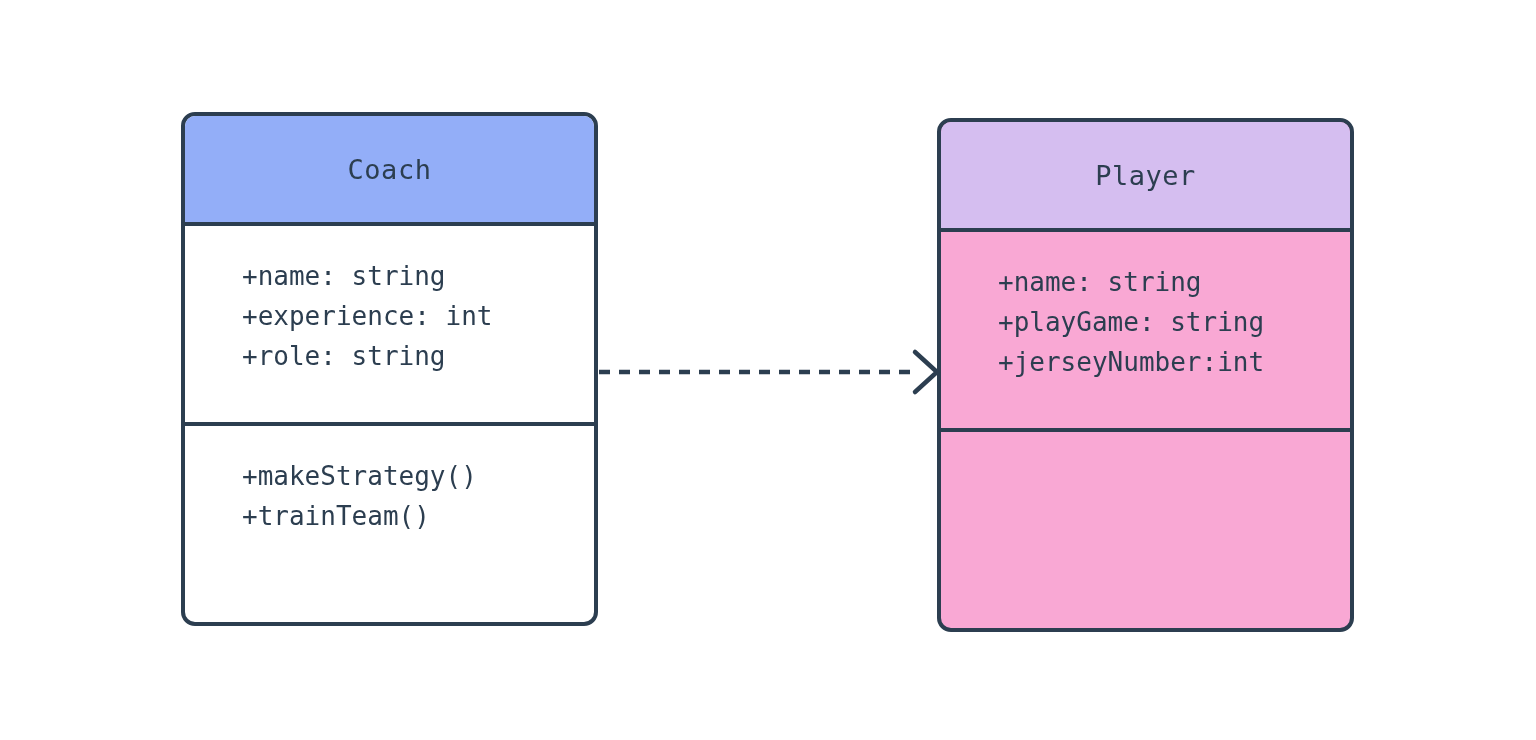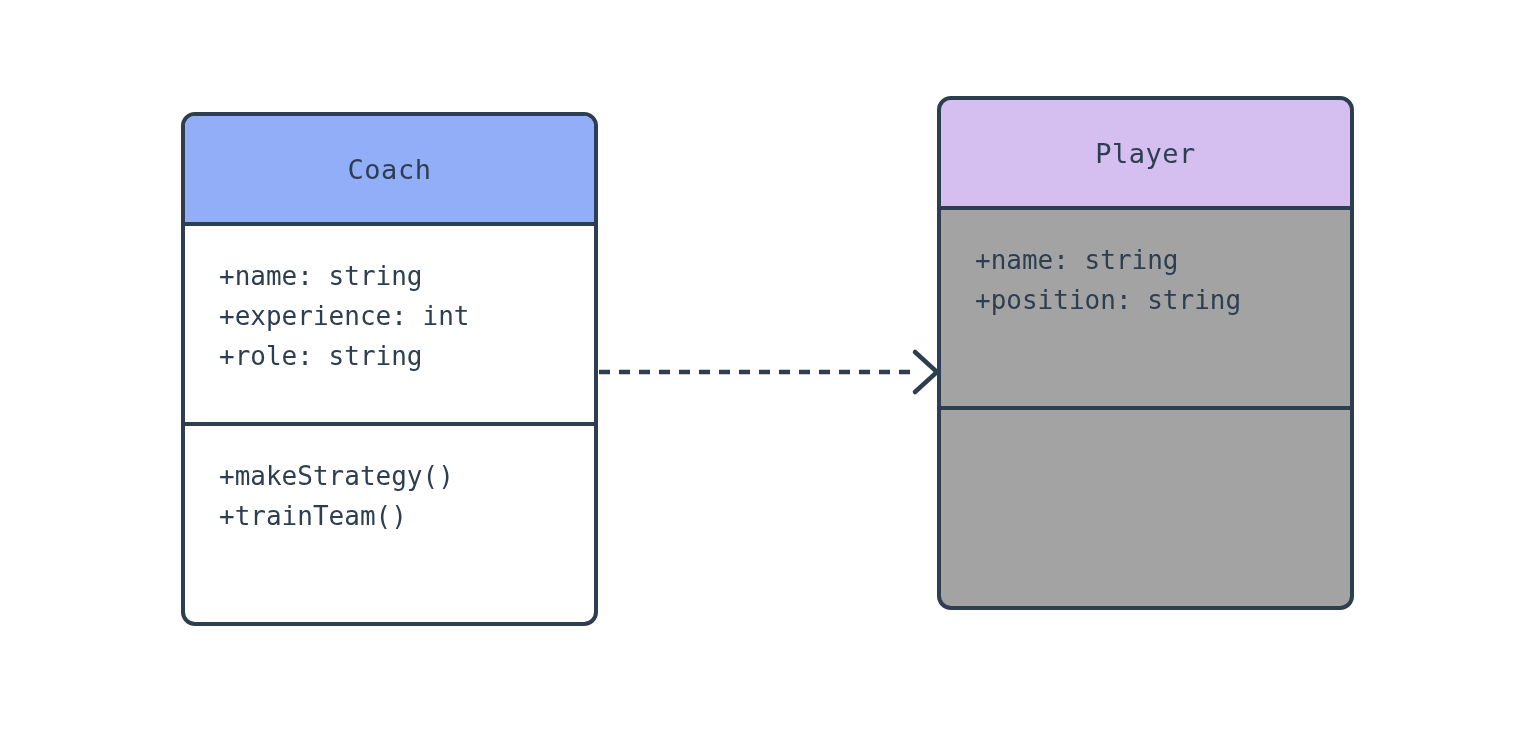--- a/index.html
+++ b/index.html
@@ -59,20 +59,21 @@
 
   .uml-compartment.methods {
     height: 192px;
   }
 
   .uml-line {
     font-size: 26px;
     color: #2c3e50;
     line-height: 40px;
     white-space: pre;
+    margin-left: 23px;
   }
 
   
   #connector {
     position: absolute;
     left: 0;
     top: 0;
     width: 1536px;
     height: 740px;
     pointer-events: none;
@@ -94,29 +95,30 @@
       <div class="uml-line" style="color: rgb(44, 62, 80);">+experience: int</div>
       <div class="uml-line" style="color: rgb(44, 62, 80);">+role: string</div>
     </div>
 
     <div class="uml-compartment methods">
       <div class="uml-line" style="color: rgb(44, 62, 80);">+makeStrategy()</div>
       <div class="uml-line" style="color: rgb(44, 62, 80);">+trainTeam()</div>
     </div>
   </div>
 
-  <div class="uml-class" id="class-player" style="left: 937px; top: 96px; width: 417px; height: 514px; border-color: rgb(44, 62, 80); background: #a3a3a3;">
+  <div class="uml-class" id="class-player" style="left: 937px; top: 118px; width: 417px; height: 514px; border-color: rgb(44, 62, 80); background: #f9a8d4;">
 
     <div class="uml-header" id="player-header" style="background: rgb(213, 190, 240); border-bottom-color: rgb(44, 62, 80);">
       <span class="uml-title" style="color: rgb(44, 62, 80);">Player</span>
     </div>
 
     <div class="uml-compartment attrs" style="border-bottom-color: rgb(44, 62, 80);">
       <div class="uml-line" style="color: rgb(44, 62, 80);">+name: string</div>
-      <div class="uml-line" style="color: rgb(44, 62, 80);">+position: string</div>
+      <div class="uml-line" style="color: rgb(44, 62, 80);">+playGame: string</div>
+      <div class="uml-line" style="color: rgb(44, 62, 80);">+jerseyNumber:int</div>
     </div>
 
   </div>
 
   <svg id="connector" viewBox="0 0 1536 740" width="1536" height="740">
     <line id="conn-line" x1="599" y1="372" x2="918" y2="372" stroke="#2c3e50" stroke-width="4.5" stroke-dasharray="11 9" stroke-linecap="butt"></line>
     <polyline id="conn-arrow" points="915,352 937,372 915,392" fill="none" stroke="#2c3e50" stroke-width="4.5" stroke-linecap="round" stroke-linejoin="miter"></polyline>
   </svg>
 
 </div>

